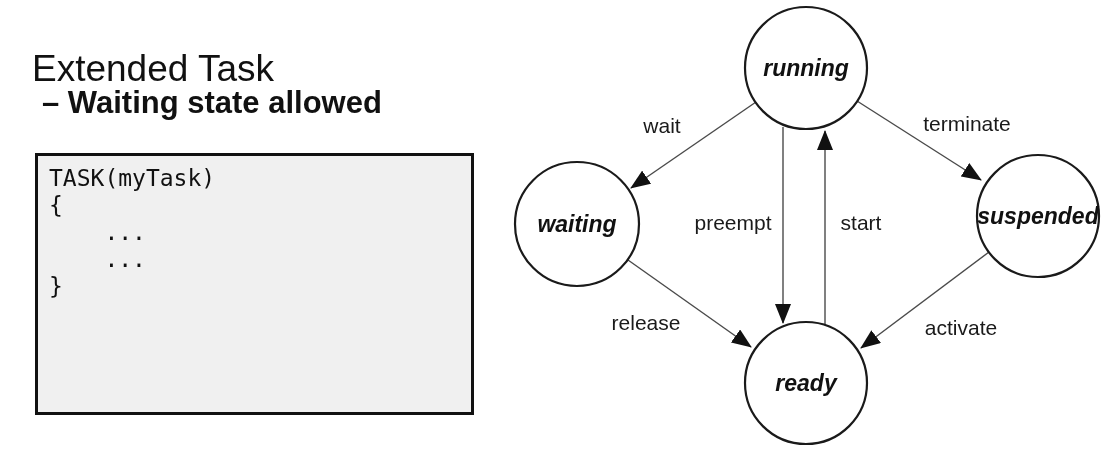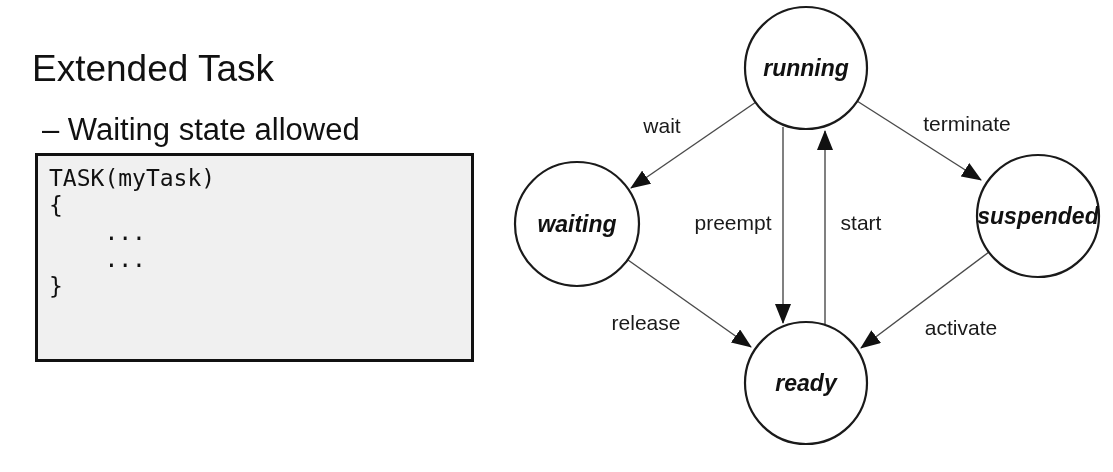--- a/index.html
+++ b/index.html
@@ -23,33 +23,33 @@
     margin: 0;
     font-size: 37px;
     font-weight: 400;
     letter-spacing: 0px;
     color: #111111;
     white-space: nowrap;
   }
   .slide-subtitle {
     position: absolute;
     left: 42px;
-    top: 112px;
+    top: 85px;
     font-size: 31px;
-    font-weight: 400;
+    font-weight: 700;
     color: #111111;
     white-space: nowrap;
   }
   .code-box {
     position: absolute;
     box-sizing: border-box;
     left: 35px;
     top: 153px;
     width: 439px;
-    height: 209px;
+    height: 262px;
     margin: 0;
     background: #f0f0f0;
     border: 3px solid #111111;
     padding: 9px 0 0 11px;
     font-family: "DejaVu Sans Mono", monospace;
     font-size: 23px;
     line-height: 27px;
     color: #111111;
   }
   .code-line {

